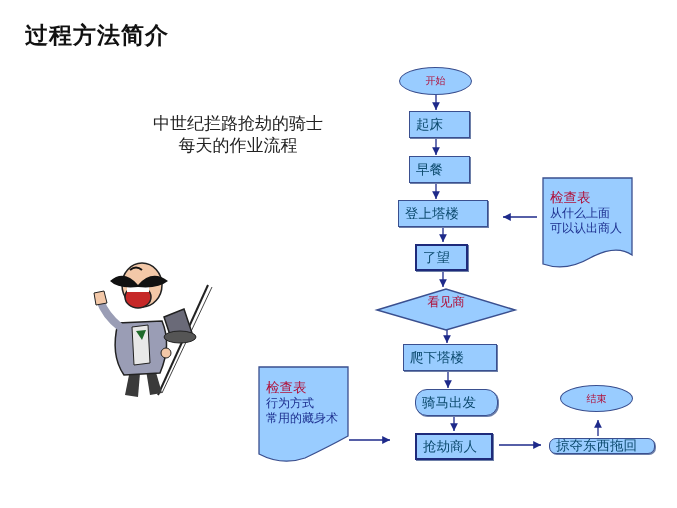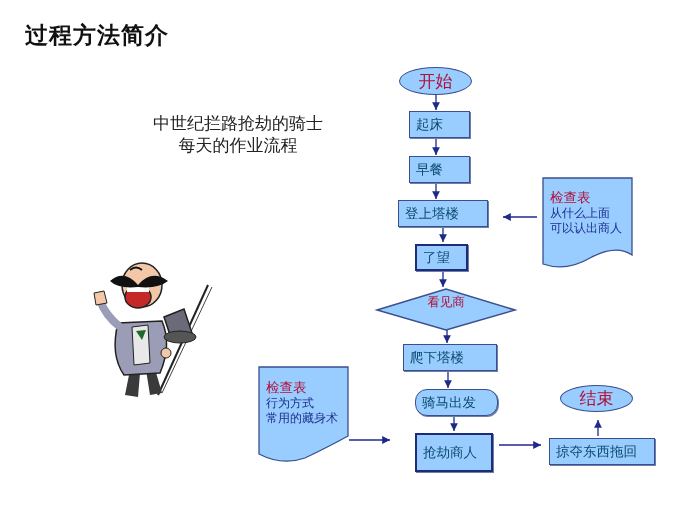--- a/index.html
+++ b/index.html
@@ -1,21 +1,21 @@
 <!DOCTYPE html>
 <html><head>
 <meta charset="utf-8">
 <style>
   html, body { margin:0; padding:0; background:#ffffff; }
   body { width:677px; height:508px; position:relative; overflow:hidden; font-family:"DejaVu Sans", sans-serif; }
   .title { position:absolute; left:25px; top:20px; font-size:23px; font-weight:bold; color:#111; letter-spacing:1px; }
   .subtitle { position:absolute; left:138px; top:112px; width:200px; text-align:center; font-size:17px; line-height:22px; color:#222; }
   .box { position:absolute; background:#99ccff; border:1.5px solid #3a4f8f; color:#0c4a6e; font-size:13.5px; display:flex; align-items:center; padding-left:6px; box-sizing:border-box; box-shadow:1px 1px 0 #6d7fa8; }
   .box.thick { border:2px solid #1e2a7a; }
-  .oval { position:absolute; background:#99ccff; border:1.5px solid #3a4f8f; border-radius:50%; color:#b0103a; font-size:17px; display:flex; align-items:center; justify-content:center; box-sizing:border-box; }
+  .oval { position:absolute; background:#99ccff; border:1.5px solid #3a4f8f; border-radius:50%; color:#b0103a; font-size:10px; display:flex; align-items:center; justify-content:center; box-sizing:border-box; }
   .diamond-text { position:absolute; color:#b0103a; font-size:12.5px; line-height:17px; text-align:center; }
   .note-text { position:absolute; font-size:12px; line-height:15px; color:#1c2f8f; }
   .note-text .hd { color:#b0103a; font-size:13.5px; display:block; margin-bottom:1px; }
   svg.lines { position:absolute; left:0; top:0; }
   .knight { position:absolute; left:80px; top:245px; }
 </style>
 </head>
 <body>
 
 <div class="title">过程方法简介</div>
@@ -56,22 +56,22 @@
 <div class="box" style="left:409px;top:156px;width:61px;height:27px;">早餐</div>
 <div class="box" style="left:398px;top:200px;width:90px;height:27px;">登上塔楼</div>
 <div class="box thick" style="left:415px;top:244px;width:53px;height:27px;">了望</div>
 
 <div class="diamond-text" style="left:404px;top:293px;width:84px;">
   <div>看见商</div>
 </div>
 
 <div class="box" style="left:403px;top:344px;width:94px;height:27px;">爬下塔楼</div>
 <div class="box" style="left:415px;top:389px;width:83px;height:27px;border-radius:12px;">骑马出发</div>
-<div class="box thick" style="left:415px;top:433px;width:78px;height:39px;">抢劫商人</div>
-<div class="box" style="left:549px;top:438px;width:106px;height:27px;">掠夺东西拖回</div>
+<div class="box thick" style="left:415px;top:433px;width:78px;height:27px;">抢劫商人</div>
+<div class="box" style="left:549px;top:438px;width:106px;height:16px;border-radius:7px;">掠夺东西拖回</div>
 <div class="oval" style="left:560px;top:385px;width:73px;height:27px;">结束</div>
 
 <div class="note-text" style="left:550px;top:190px;">
   <span class="hd">检查表</span>
   <div>从什么上面</div>
   <div>可以认出商人</div>
 </div>
 
 <div class="note-text" style="left:266px;top:380px;">
   <span class="hd">检查表</span>

